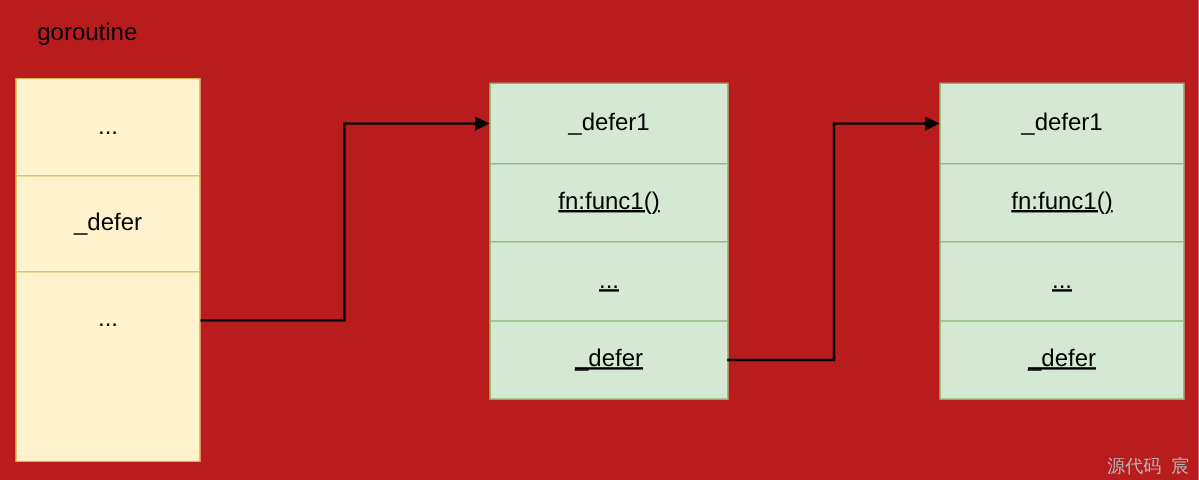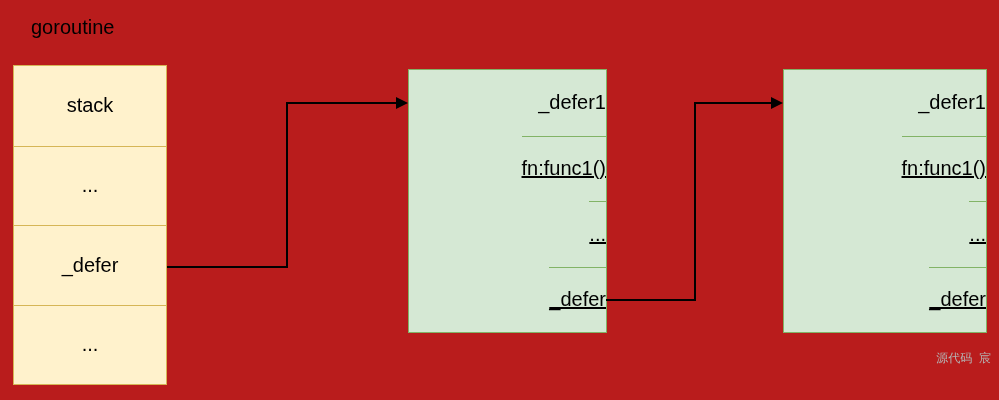--- a/index.html
+++ b/index.html
@@ -44,21 +44,20 @@
     width: 154px;
     height: 320px;
     background: var(--yellow-fill, #FFF2CC);
     border: 1px solid var(--yellow-border, #D6B656);
   }
   .box.yellow .row { height: 80px; }
   .box.yellow .row + .row { border-top: 1px solid var(--yellow-border, #D6B656); }
   .box.green {
     background: var(--green-fill, #D5E8D4);
     border: 1px solid var(--green-border, #82B366);
-    align-items: flex-end;
   }
   .box.green .row { height: 66px; }
   .box.green .row + .row { border-top: 1px solid var(--green-border, #82B366); text-decoration: underline; }
   .box.green.mid {
     left: 408px;
     top: 69px;
     width: 199px;
     height: 264px;
   }
   .box.green.rightmost {
@@ -69,35 +68,34 @@
   }
   svg.connectors {
     position: absolute;
     left: 0;
     top: 0;
     pointer-events: none;
   }
   .watermark {
     position: absolute;
     right: 8px;
-    top: 350px;
-    font-size: 12px;
+    top: 379px;
+    font-size: 15px;
     color: var(--watermark-color, #B5B5B5);
     white-space: pre;
   }
 </style>
 </head>
 <body>
 
 <div class="canvas">
 
   <div class="title">goroutine</div>
 
   <div class="box yellow">
-    <div class="row">stack</div>
     <div class="row">...</div>
     <div class="row">_defer</div>
     <div class="row">...</div>
   </div>
 
   <div class="box green mid">
     <div class="row">_defer1</div>
     <div class="row">fn:func1()</div>
     <div class="row">...</div>
     <div class="row">_defer</div>

